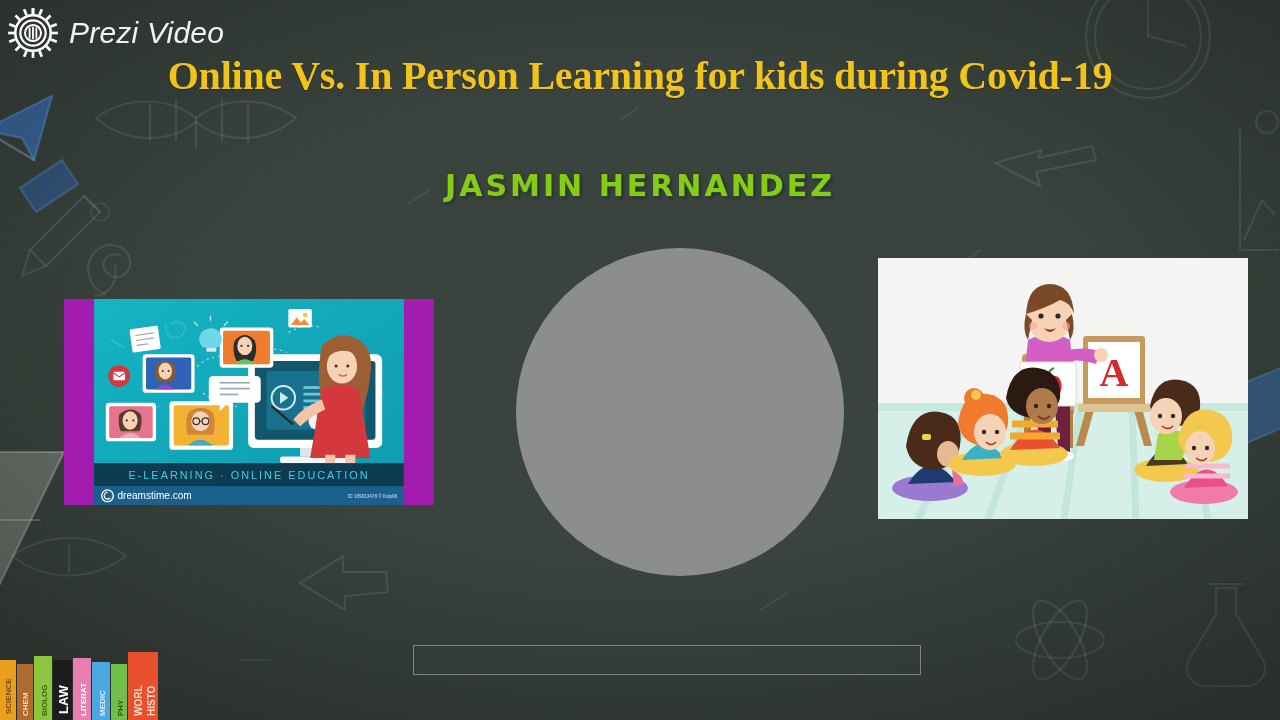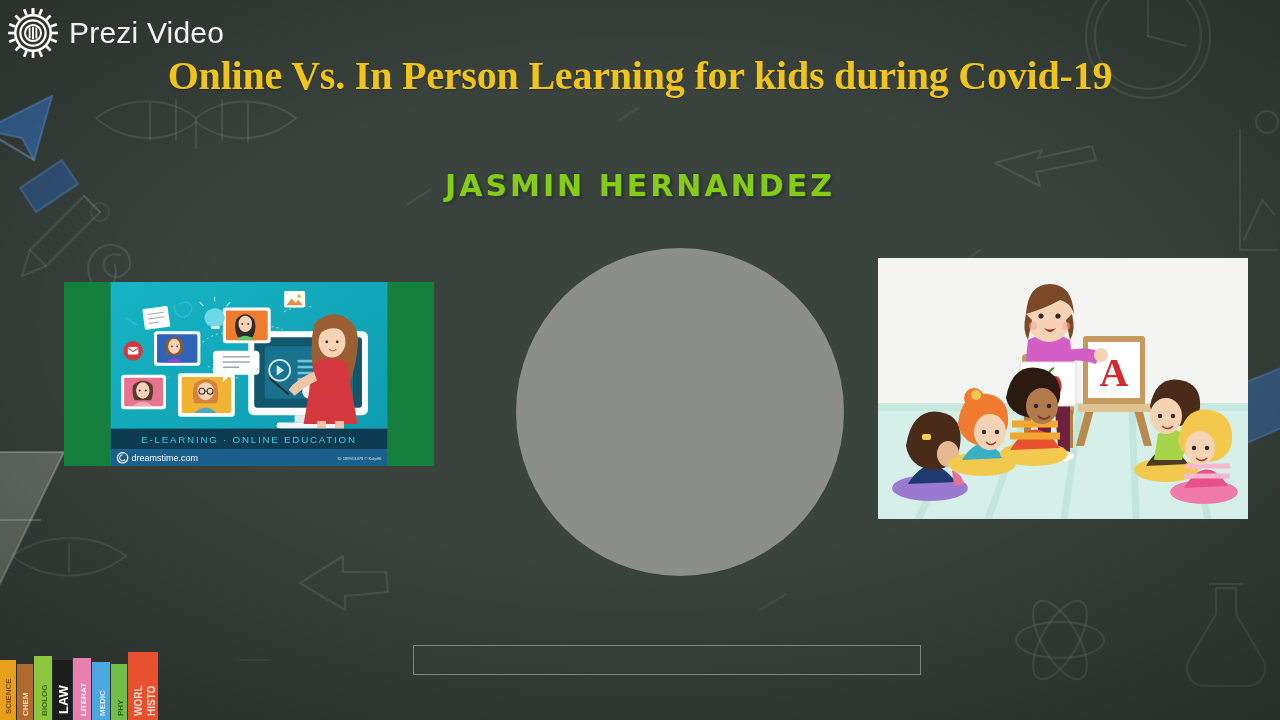--- a/index.html
+++ b/index.html
@@ -23,20 +23,21 @@
     position: absolute; inset: 0;
     background:
       radial-gradient(ellipse 75% 70% at 50% 45%, rgba(0,0,0,0) 45%, rgba(0,0,0,.30) 100%);
   }
 
   
   .brand {
     position: absolute; left: 6px; top: 6px;
     display: flex; align-items: center; gap: 9px;
     z-index: 40;
+    font-style: italic;
   }
   .brand-logo { width: 54px; height: 54px; display: block; }
   .brand-text {
     color: #f2f2f2;
     font-size: 30px;
     letter-spacing: .2px;
     font-family: "Liberation Sans", sans-serif;
   }
 
   
@@ -79,21 +80,21 @@
     position: absolute;
     left: 516px; top: 248px;
     width: 328px; height: 328px;
     border-radius: 50%;
     background: #8b8e8b;
     z-index: 20;
   }
 
   
   .media { position: absolute; z-index: 25; overflow: hidden; }
-  .media-left  { left: 64px;  top: 282px; width: 370px; height: 184px; background: #15803d; }
+  .media-left  { left: 64px;  top: 299px; width: 370px; height: 206px; background: #a21caf; }
   .media-right { left: 878px; top: 258px; width: 370px; height: 261px; background: #f4f4f2; }
   .media svg { display: block; width: 100%; height: 100%; }
 
   
   .text-placeholder {
     position: absolute;
     left: 413px; top: 645px;
     width: 508px; height: 30px;
     border: 1.5px solid rgba(215,225,215,.45);
     background: rgba(255,255,255,.012);

